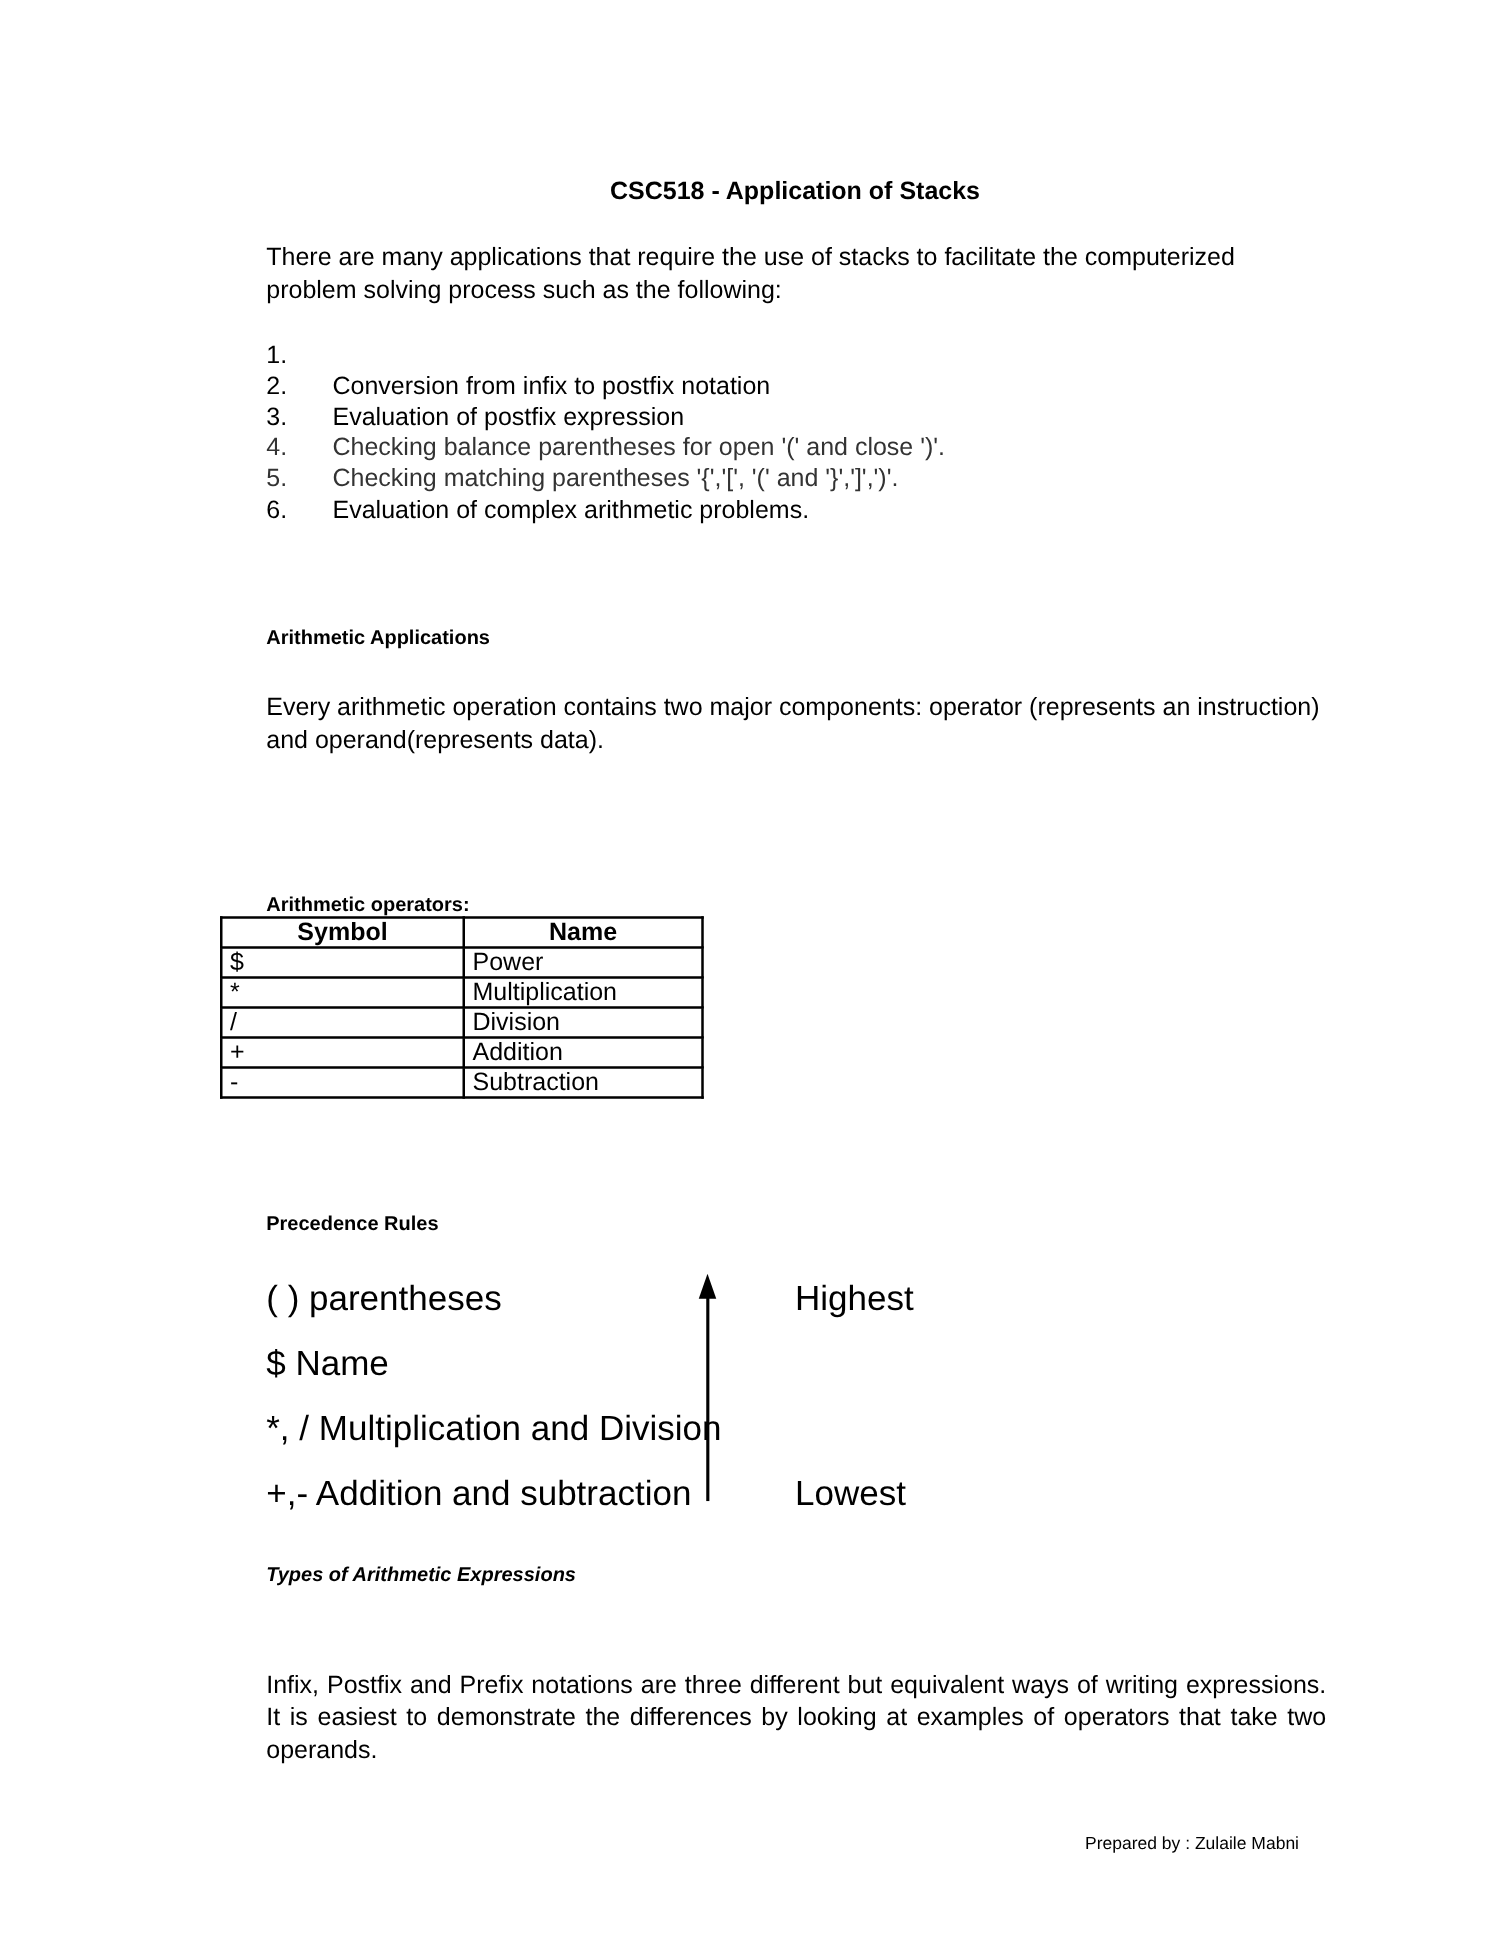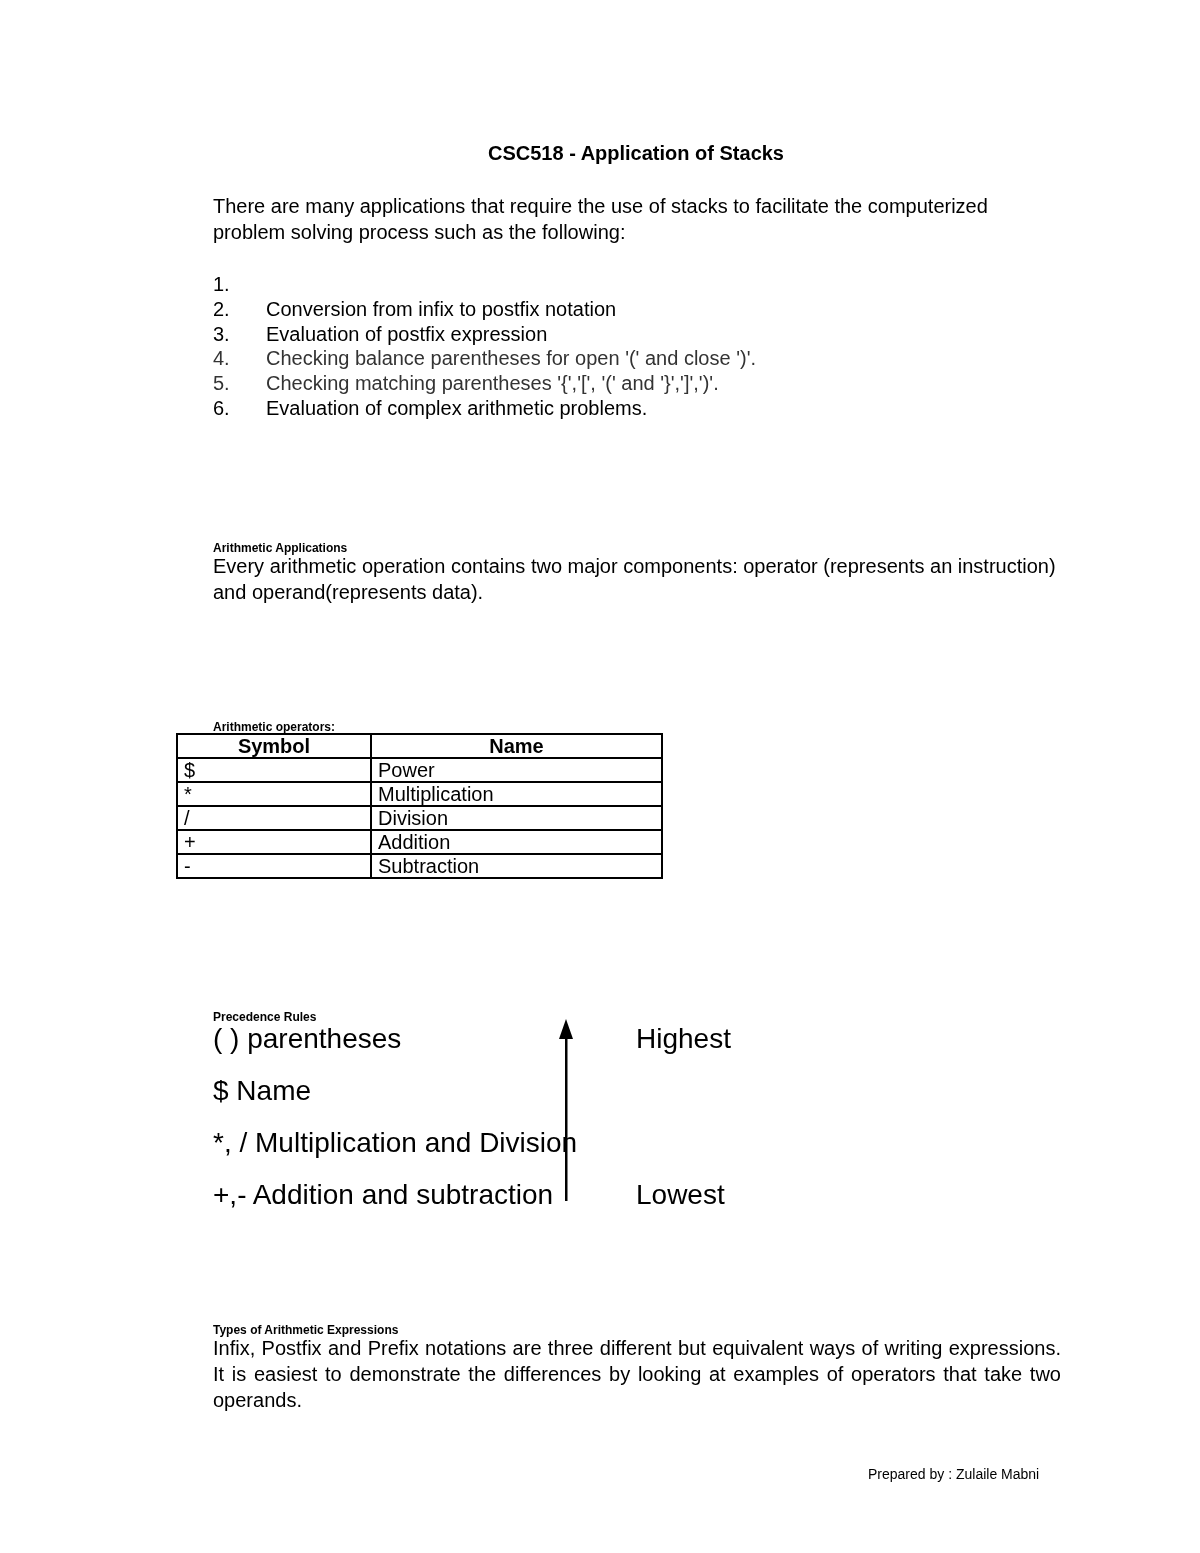--- a/index.html
+++ b/index.html
@@ -1,26 +1,26 @@
 <!DOCTYPE html>
 <html><head>
 <meta charset="utf-8">
 <style>
   html, body { margin: 0; padding: 0; background: #ffffff; }
   body { width: 1200px; height: 1553px; position: relative; overflow: hidden;
          font-family: "Liberation Sans", sans-serif; color: #000; }
   .abs { position: absolute; white-space: nowrap; padding-left: 36px; }
   .title { left: 0; width: 1200px; text-align: center; top: 142px; font-size: 20px; font-weight: bold; }
   .para { left: 177px; width: 848px; font-size: 20px; line-height: 26px; white-space: normal; }
-  .heading { left: 177px; font-size: 12px; font-weight: bold; margin-top: 39px; }
+  .heading { left: 177px; font-size: 16px; font-weight: bold; }
   .list { left: 177px; top: 272px; font-size: 20px; line-height: 24.8px; }
   .list .item { display: flex; }
   .list .num { width: 53px; }
   .list .item.light { color: #333; }
-  table.ops { position: absolute; left: 176px; top: 733px; width: 487px; border-collapse: collapse;
+  table.ops { position: absolute; left: 176px; top: 733px; width: 387px; border-collapse: collapse;
               font-size: 20px; }
   table.ops th, table.ops td { border: 2px solid #000; height: 22px; padding: 0 6px; line-height: 22px; }
   table.ops th { font-weight: bold; text-align: center; }
   table.ops td.sym { width: 180px; }
   .prec { left: 177px; font-size: 28px; }
   .arrow { position: absolute; left: 558px; top: 1019px; width: 16px; height: 182px; }
   .justify { text-align: justify; }
   .footer { left: 832px; top: 1466px; font-size: 14px; }
 </style>
 </head>
@@ -52,21 +52,21 @@
   </div>
   <div class="item">
     <span class="num">6.</span>
     <span>Evaluation of complex arithmetic problems.</span>
   </div>
 </div>
 
 <div class="abs heading" style="top:502px;">Arithmetic Applications</div>
 <div class="abs para" style="top:553px;">Every arithmetic operation contains two major components: operator (represents an instruction) and operand(represents data).</div>
 
-<div class="abs heading" style="top:681px;">Arithmetic operators:</div>
+<div class="abs heading" style="top:716px;">Arithmetic operators:</div>
 
 <table class="ops">
   <thead>
     <tr>
       <th>Symbol</th>
       <th>Name</th>
     </tr>
   </thead>
   <tbody>
     <tr>
@@ -100,16 +100,16 @@
 <div class="abs prec" style="top:1179px;">+,-   Addition and subtraction</div>
 
 <svg class="arrow" viewBox="0 0 16 182">
   <polygon points="8,0 1,20 15,20" fill="#000"></polygon>
   <rect x="7" y="18" width="2.5" height="164" fill="#000"></rect>
 </svg>
 
 <div class="abs prec" style="left:600px; top:1023px;">Highest</div>
 <div class="abs prec" style="left:600px; top:1179px;">Lowest</div>
 
-<div class="abs heading" style="top:1284px;">Types of Arithmetic Expressions</div>
+<div class="abs heading" style="top:1252px;font-style:italic;">Types of Arithmetic Expressions</div>
 <div class="abs para justify" style="top:1335px;">Infix, Postfix and Prefix notations are three different but equivalent ways of writing expressions. It is easiest to demonstrate the differences by looking at examples of operators that take two operands.</div>
 
 <div class="abs footer">Prepared by : Zulaile Mabni</div>
 
 </body></html>

